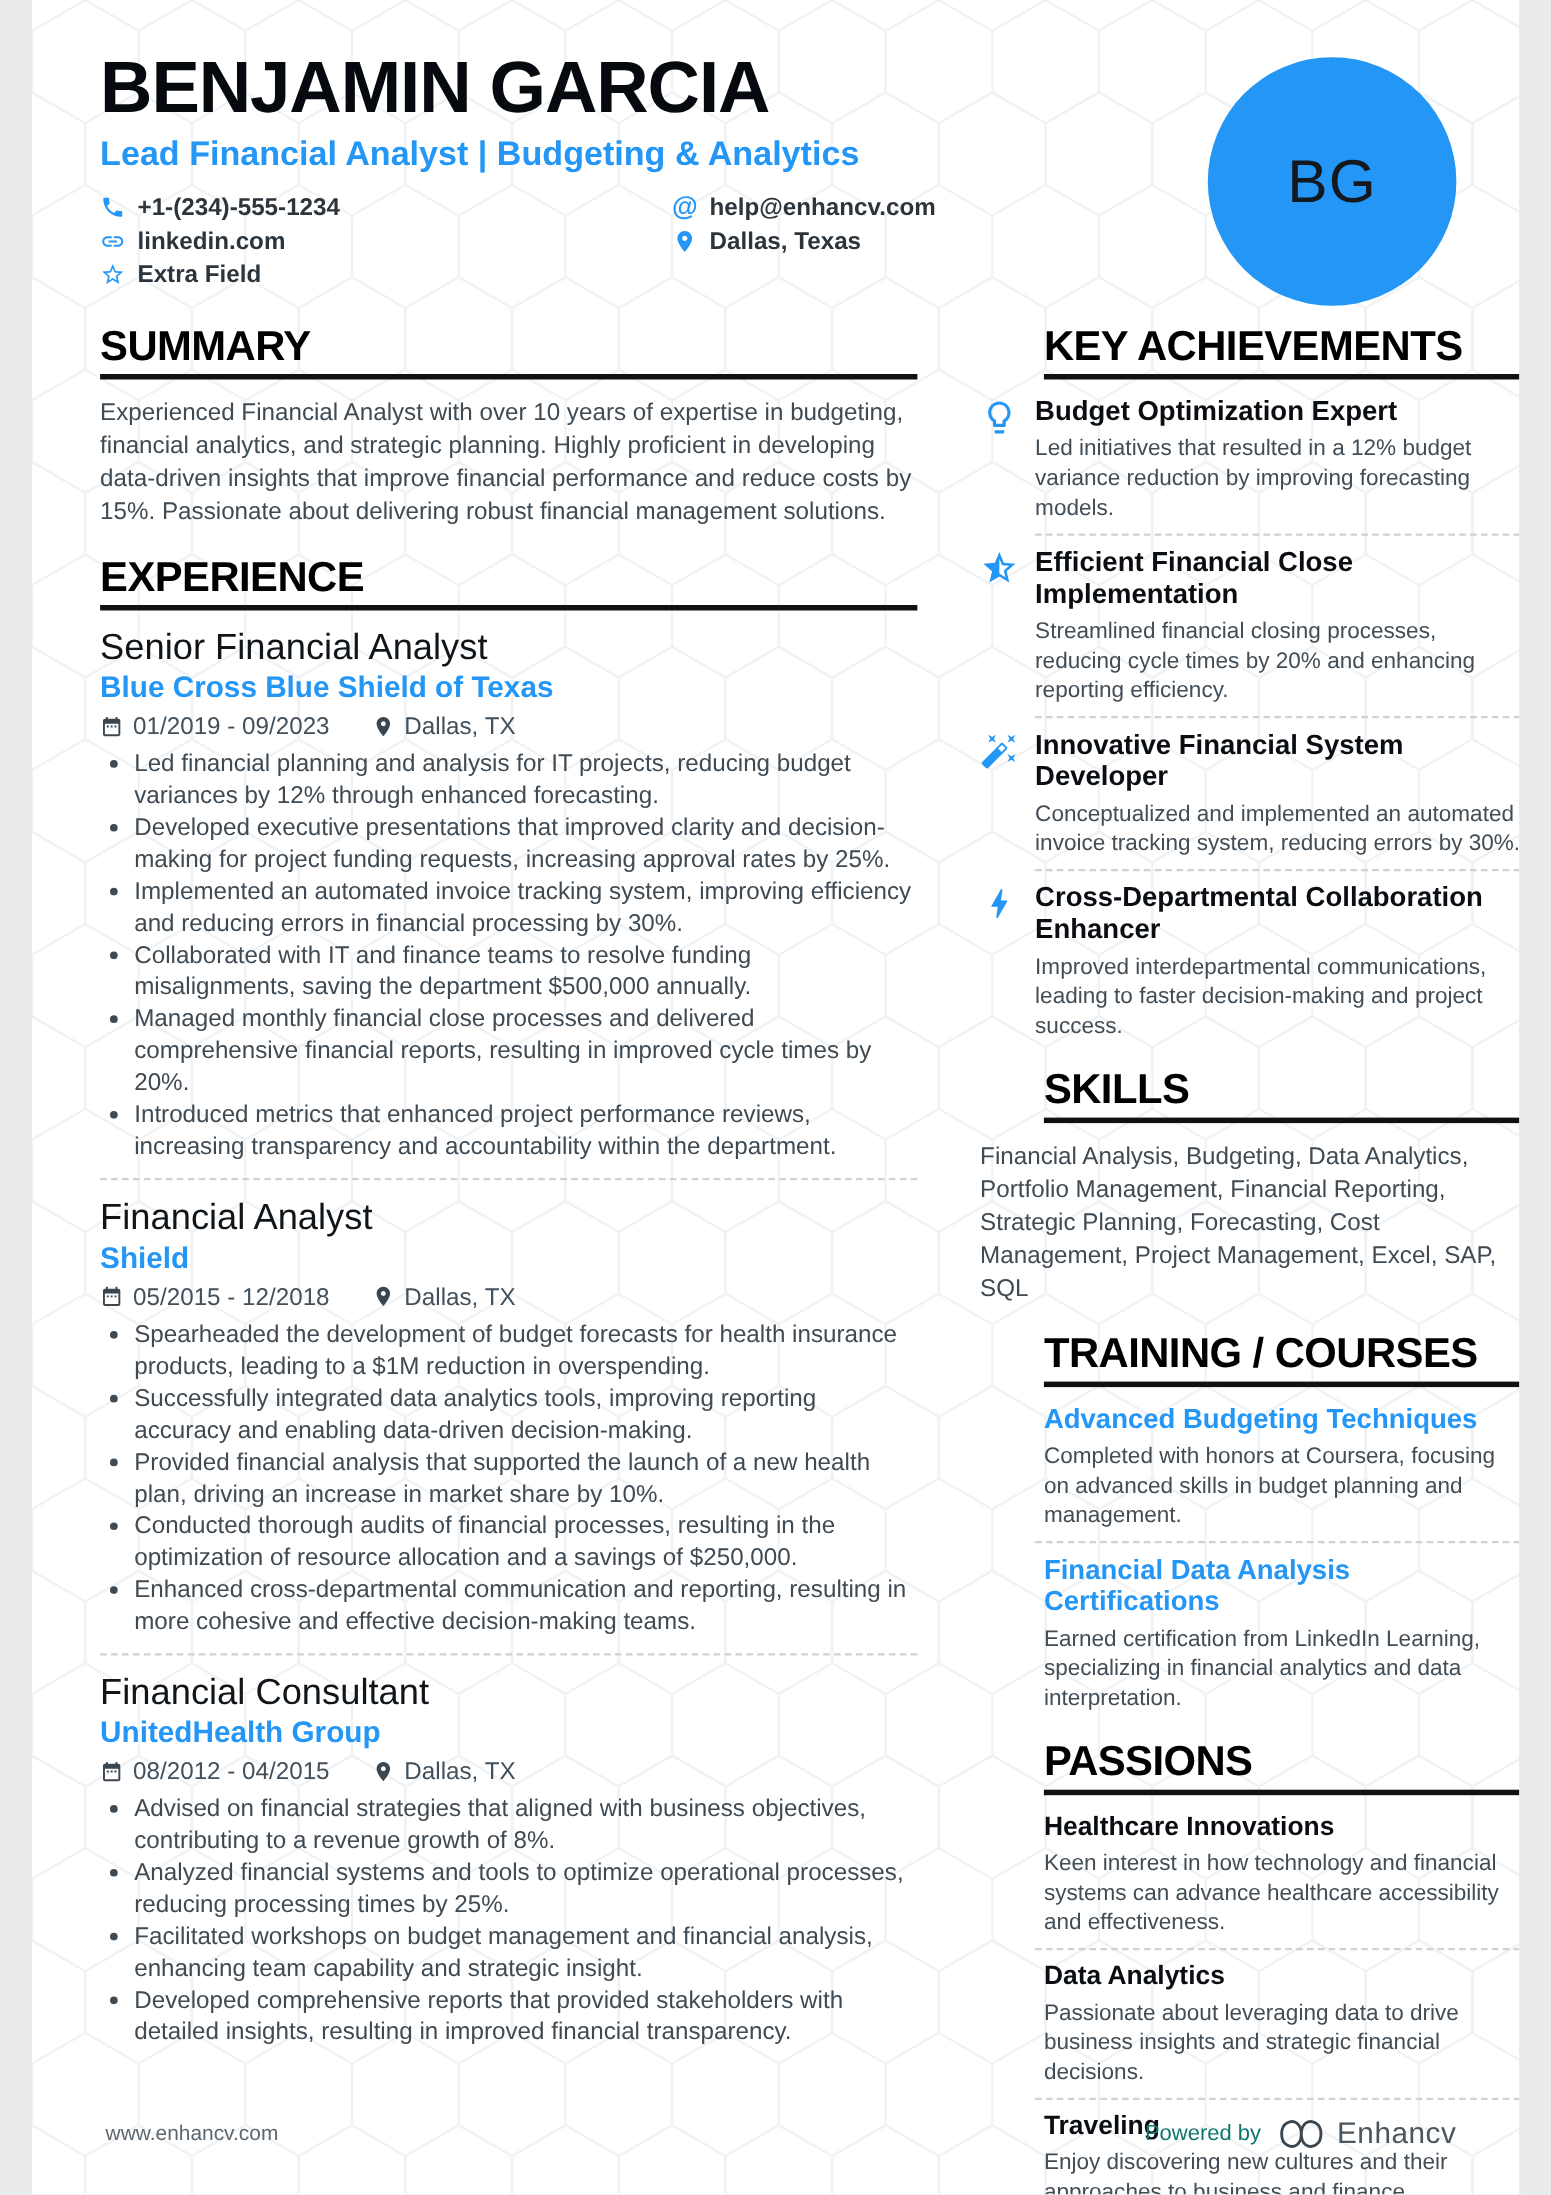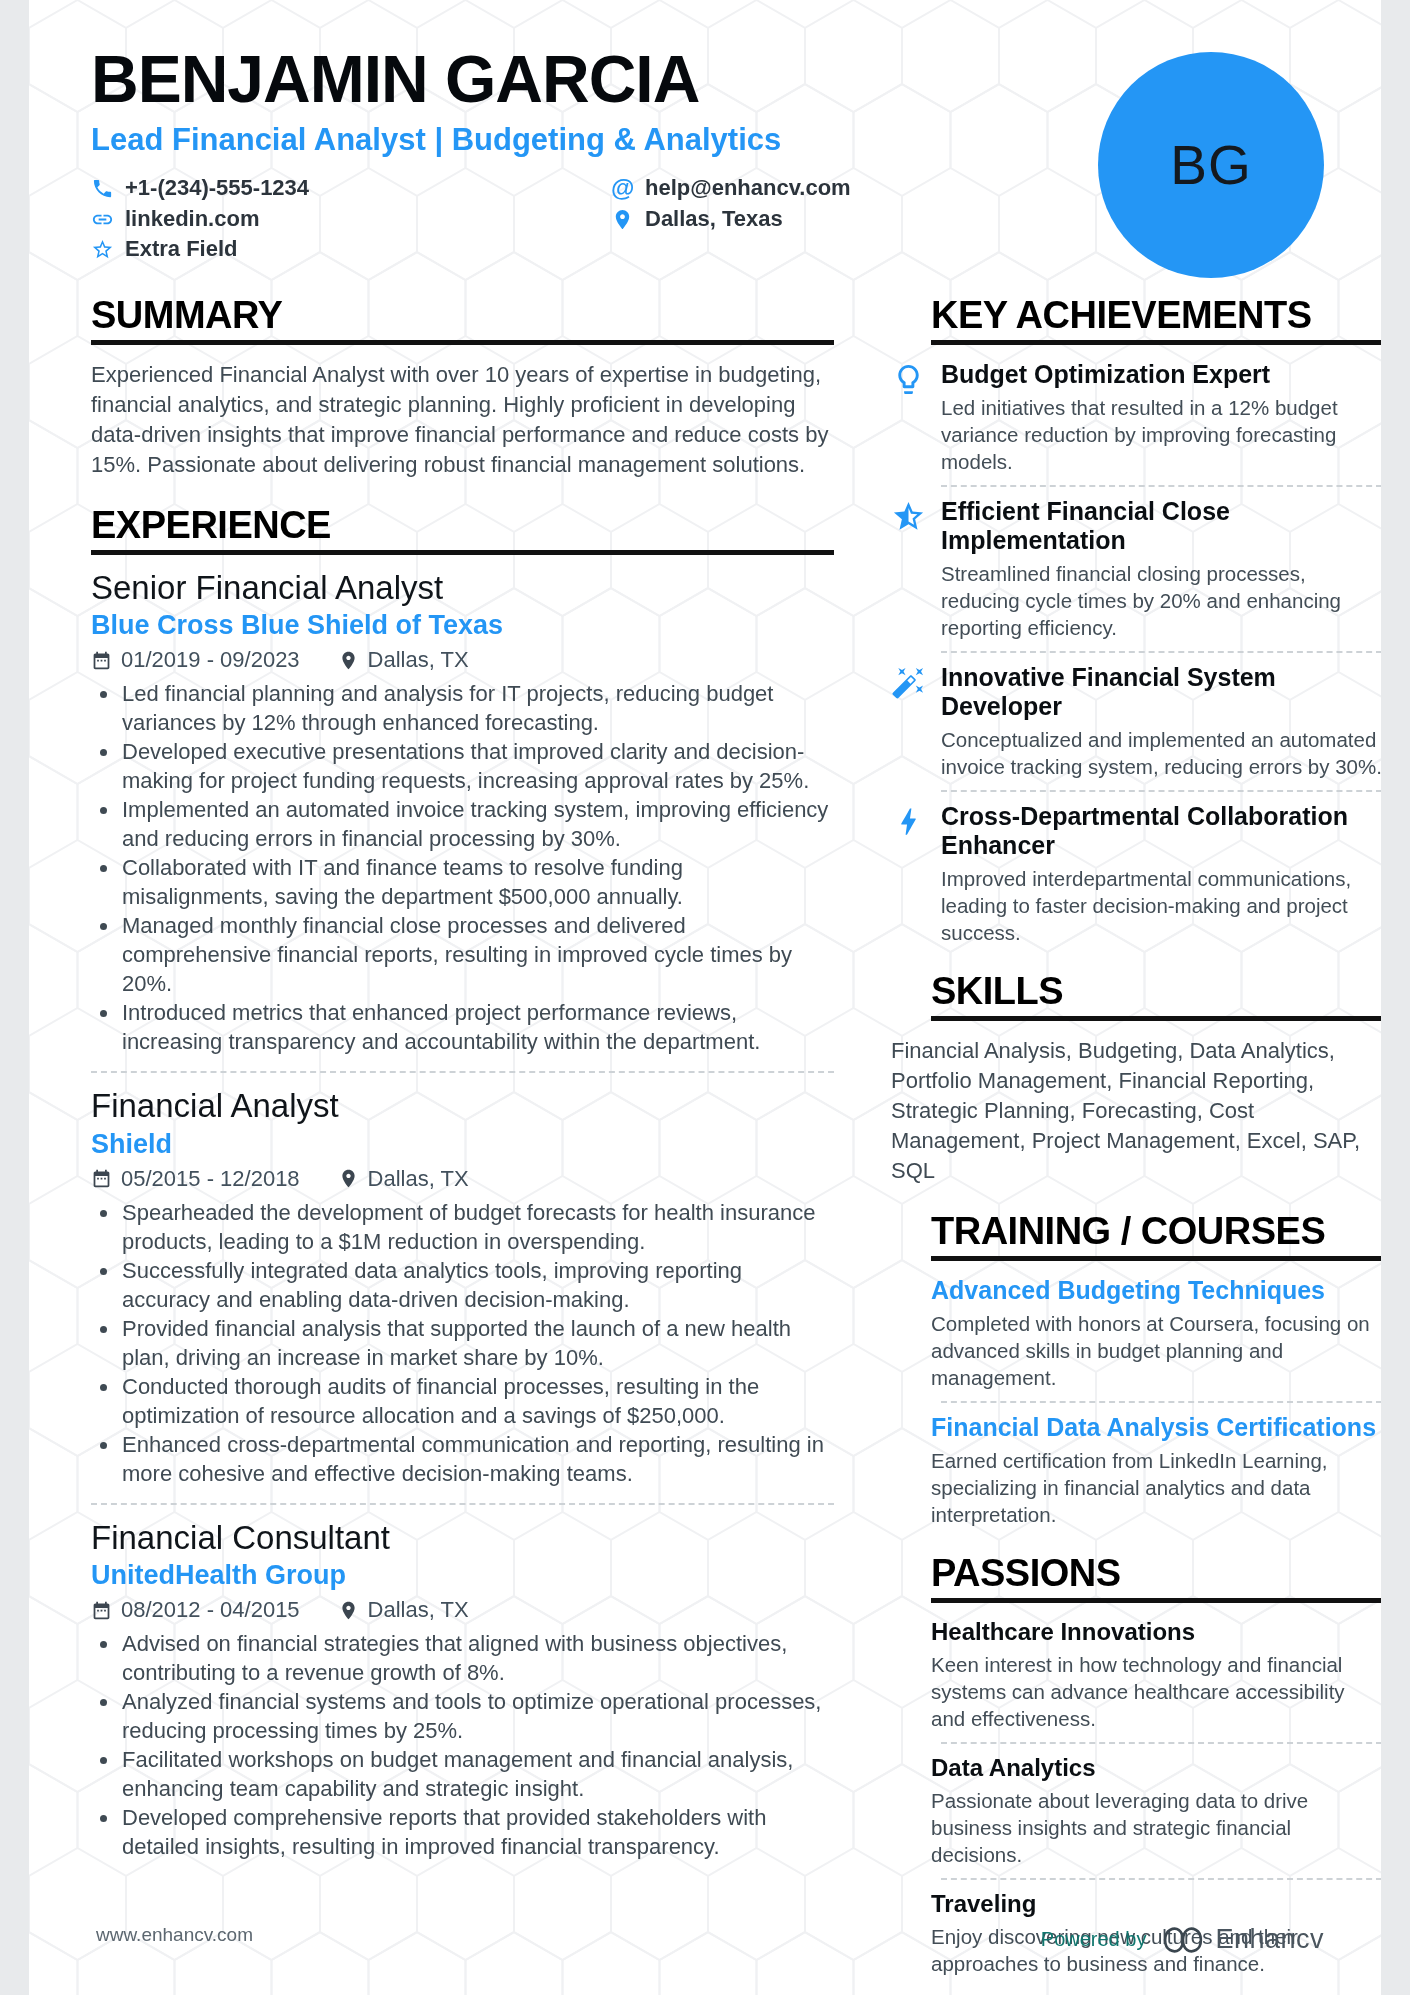--- a/index.html
+++ b/index.html
@@ -52,36 +52,36 @@
   .job-meta{display:flex; align-items:center; gap:9px; font-size:22px; color:#42505c; margin-bottom:6px;}
   .job-meta .mgap{width:20px;}
   .micon{width:21px;height:21px;fill:#3c4650;}
   ul.bullets{margin:0; padding-left:29px;}
   ul.bullets li{font-size:22px; line-height:29px; padding-left:2px; color:#3f4a53;}
   .dash-sep{border:none; border-top:2px dashed #cdd2d6; margin:15px 0 15px 0;}
 
   
   .col-right h2.sec,
   .col-right .rule,
-  .indent{margin-left:40px;}
+  .indent{margin-left:58px;}
   .ach-item{display:flex; align-items:flex-start;}
   .ach-icon{width:50px; flex:0 0 50px; padding-top:2px;}
   .aicon{width:35px;height:35px;fill:#2496f5;}
   .ach-body{flex:1;}
   .ach-title{font-size:25px; line-height:29px; font-weight:700; color:#0a0e12; margin:0 0 5px 0;}
   .rtext{font-size:20.5px; line-height:27px; color:#424d56; margin:0;}
   .rsep{border:none; border-top:2px dashed #cdd2d6; margin:10px 0 10px 50px;}
   .skills-text{font-size:22px; line-height:30px; color:#3f4a53; margin:0;}
   .tr-title{font-size:25px; line-height:29px; font-weight:700; color:#2496f5; margin:0 0 5px 0;}
   .pa-title{font-size:24px; line-height:28px; font-weight:700; color:#0a0e12; margin:0 0 5px 0;}
 
   
   .footer{
     position:absolute; left:67px; right:57px; bottom:40px; z-index:1;
-    display:flex; justify-content:space-between;
+    display:flex; align-items:center; justify-content:space-between;
   }
   .footer-site{font-size:19px; color:#5c6770;}
   .powered{display:flex; align-items:center; gap:14px;}
   .powered-label{font-size:20px; color:#0f766e;}
   .brand-wrap{display:flex; align-items:center; gap:9px;}
   .inf-icon{width:46px;height:30px;stroke:#3b464f;fill:none;stroke-width:2.6;}
   .brand-text{font-size:27px; color:#4a555e; letter-spacing:0.5px; font-weight:500;}
 </style>
 </head>
 <body>

